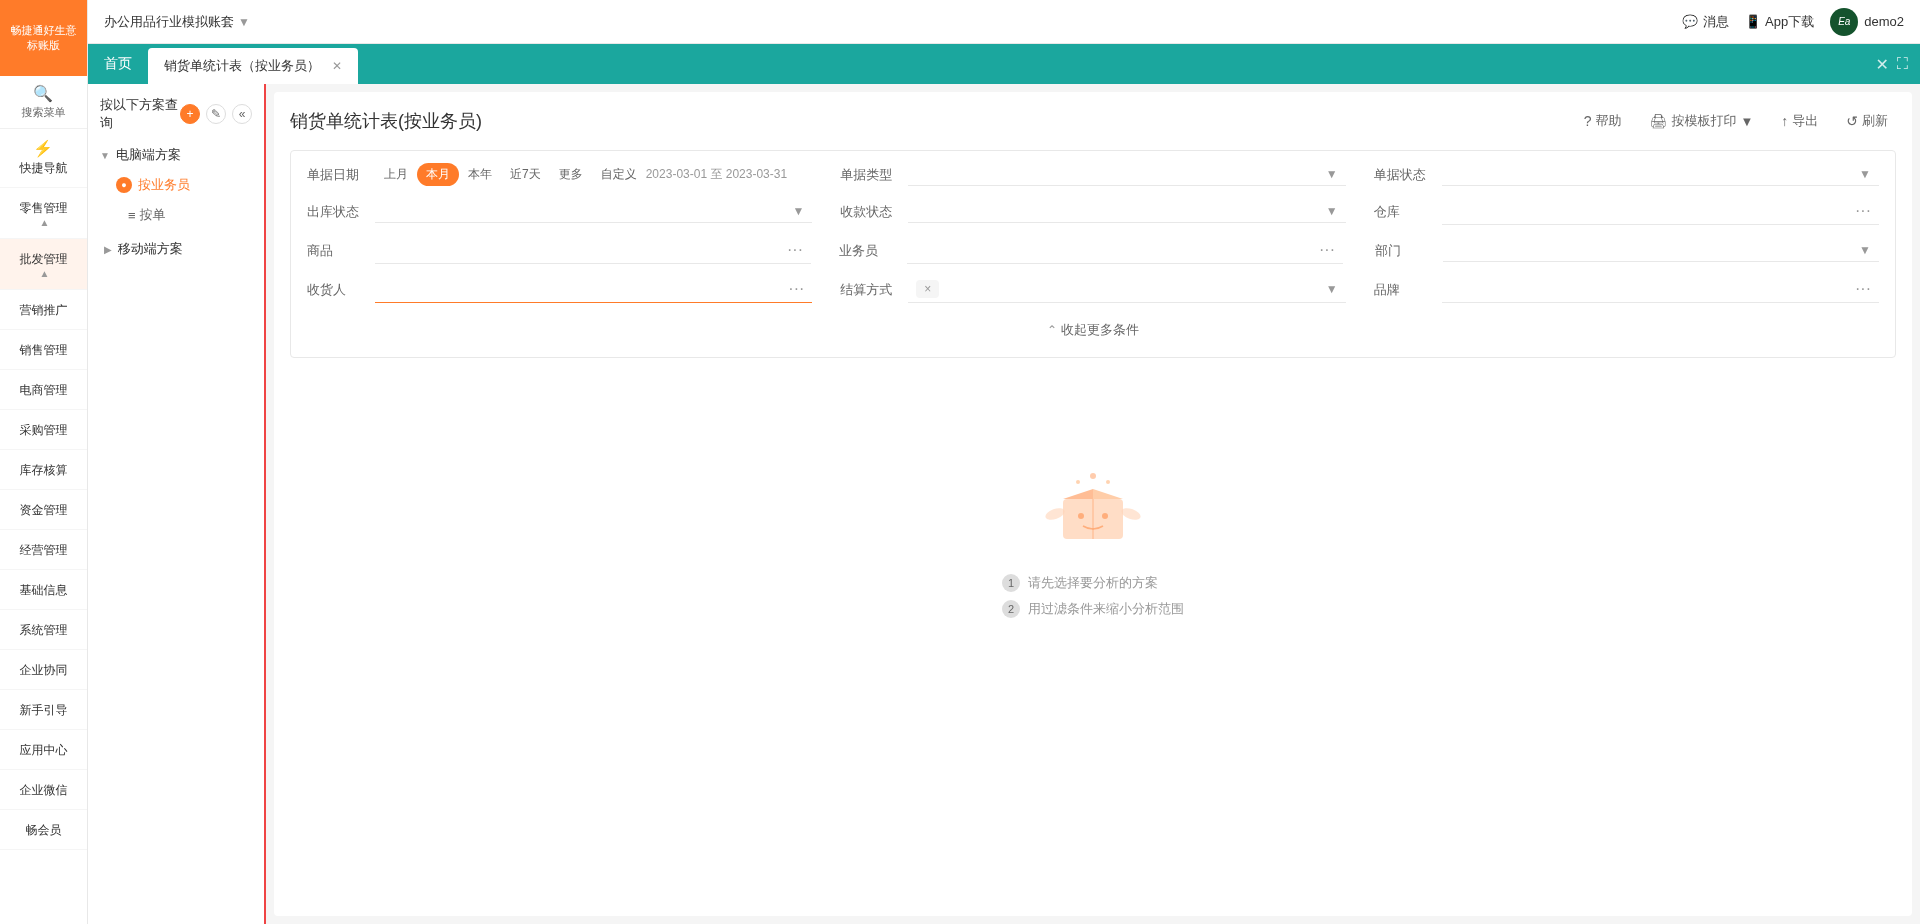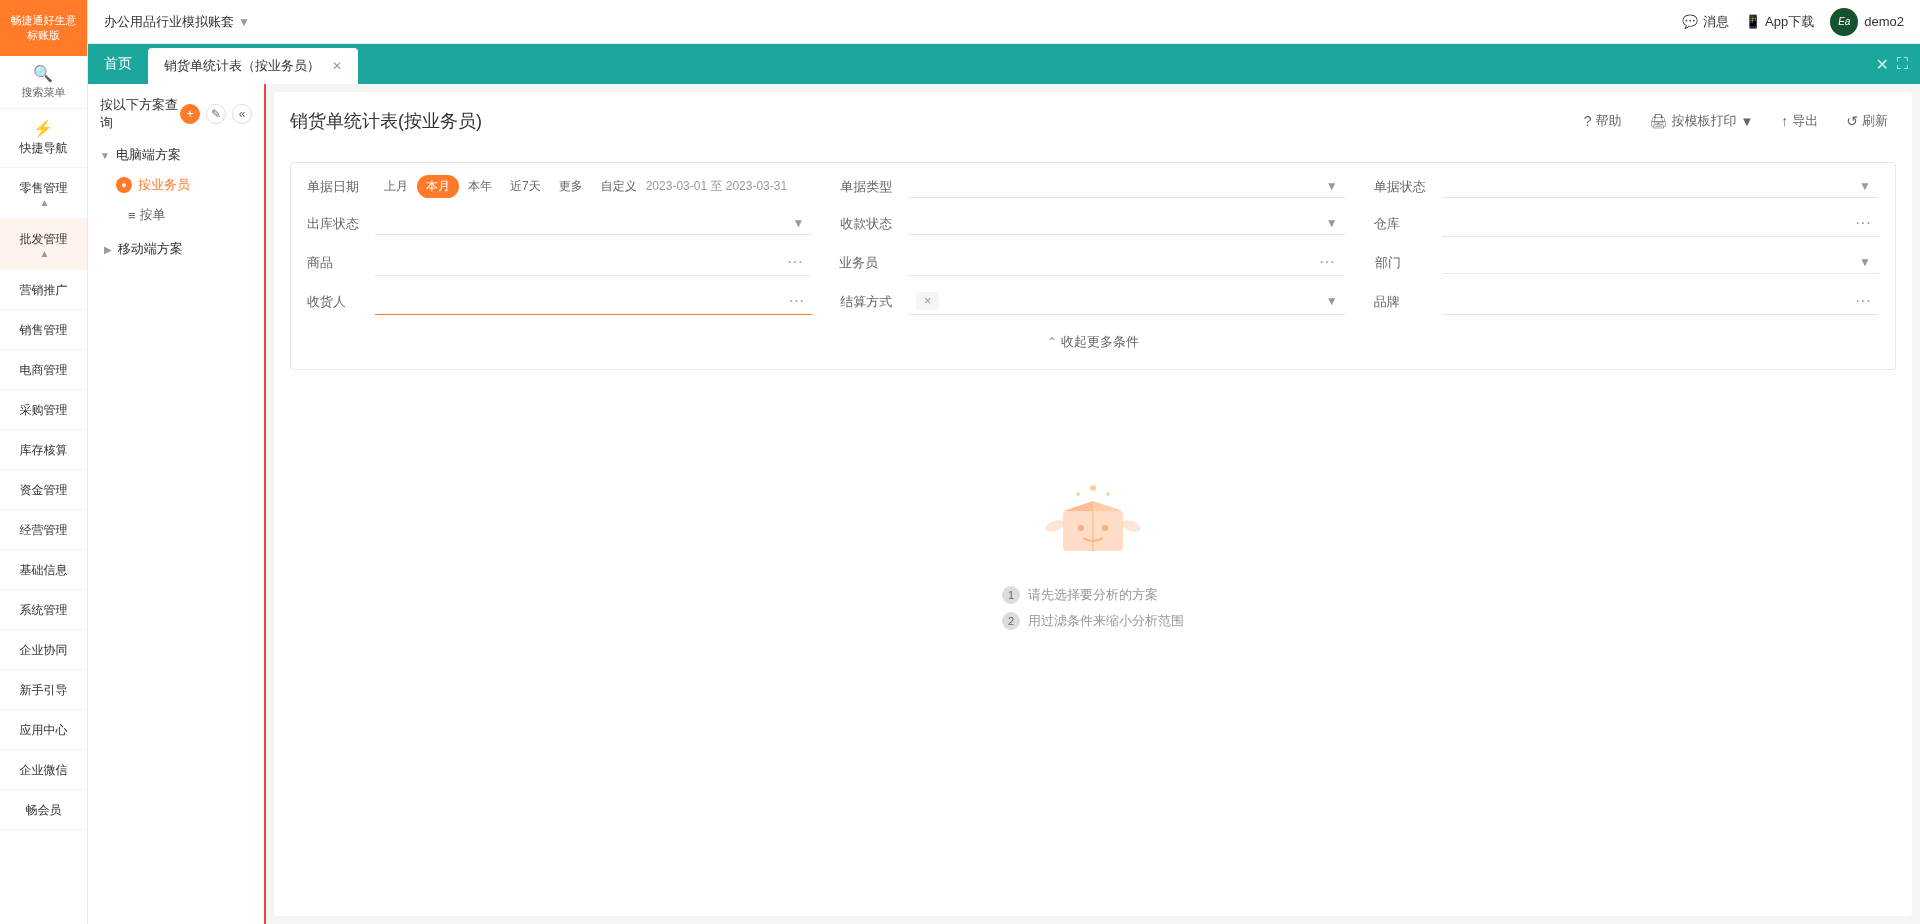--- a/index.html
+++ b/index.html
@@ -1,20 +1,20 @@
 <!DOCTYPE html>
 <html><head>
   <meta charset="utf-8">
   <style>
     * { box-sizing: border-box; margin: 0; padding: 0; }
     body { font-family: 'Microsoft YaHei', Arial, sans-serif; font-size: 13px; background: #f5f5f5; color: #333; display: flex; height: 924px; overflow: hidden; }
 
     
     .sidebar { width: 88px; background: #fff; border-right: 1px solid #e8e8e8; display: flex; flex-direction: column; align-items: center; padding-top: 0; flex-shrink: 0; }
-    .sidebar-logo { width: 100%; background: #ff7b29; display: flex; flex-direction: column; align-items: center; justify-content: center; padding: 20px 5px; height: 56px; }
+    .sidebar-logo { width: 100%; background: #ff7b29; display: flex; flex-direction: column; align-items: center; justify-content: center; padding: 20px 5px; height: 76px; }
     .sidebar-logo-text { color: #fff; font-size: 11px; text-align: center; line-height: 1.4; }
     .sidebar-search { width: 100%; padding: 8px 0; border-bottom: 1px solid #f0f0f0; display: flex; flex-direction: column; align-items: center; cursor: pointer; }
     .sidebar-search-icon { font-size: 16px; color: #666; }
     .sidebar-search-label { font-size: 11px; color: #666; margin-top: 2px; }
     .sidebar-nav-item { width: 100%; display: flex; flex-direction: column; align-items: center; padding: 10px 5px; cursor: pointer; border-bottom: 1px solid #f5f5f5; }
     .sidebar-nav-item.active { background: #fff3ec; }
     .sidebar-nav-item .nav-label { font-size: 12px; color: #333; margin-top: 2px; text-align: center; }
     .sidebar-nav-item .nav-icon { font-size: 16px; color: #666; }
     .nav-arrow { font-size: 10px; color: #999; margin-left: 2px; }
 
@@ -58,21 +58,21 @@
     .section-title { font-size: 13px; color: #333; }
     .section-item { padding: 6px 12px 6px 28px; cursor: pointer; font-size: 13px; color: #333; display: flex; align-items: center; gap: 6px; }
     .section-item.active { color: #ff7b29; }
     .section-item-icon { width: 16px; height: 16px; border-radius: 50%; background: #ff7b29; display: flex; align-items: center; justify-content: center; color: #fff; font-size: 10px; }
     .subsection-item { padding: 6px 12px 6px 40px; cursor: pointer; font-size: 13px; color: #666; display: flex; align-items: center; gap: 4px; }
     .mobile-section-header { display: flex; align-items: center; padding: 6px 12px 6px 16px; cursor: pointer; }
     .mobile-arrow { font-size: 10px; color: #999; margin-right: 6px; }
 
     
     .right-content { flex: 1; padding: 16px; overflow-y: auto; background: #fff; margin: 8px; border-radius: 4px; }
-    .page-title-bar { display: flex; align-items: center; justify-content: space-between; margin-bottom: 28px; }
+    .page-title-bar { display: flex; align-items: center; justify-content: space-between; margin-bottom: 16px; }
     .page-title { font-size: 18px; font-weight: 500; color: #333; }
     .page-actions { display: flex; align-items: center; gap: 12px; }
     .action-btn { display: flex; align-items: center; gap: 4px; font-size: 13px; color: #666; cursor: pointer; padding: 4px 8px; border-radius: 4px; }
     .action-btn .btn-icon { font-size: 14px; }
 
     
     .filter-area { border: 1px solid #e8e8e8; border-radius: 4px; padding: 12px 16px; margin-bottom: 16px; }
     .filter-row { display: flex; align-items: center; margin-bottom: 12px; gap: 8px; }
     .filter-row:last-child { margin-bottom: 0; }
     .filter-item { display: flex; align-items: center; flex: 1; min-width: 0; }

